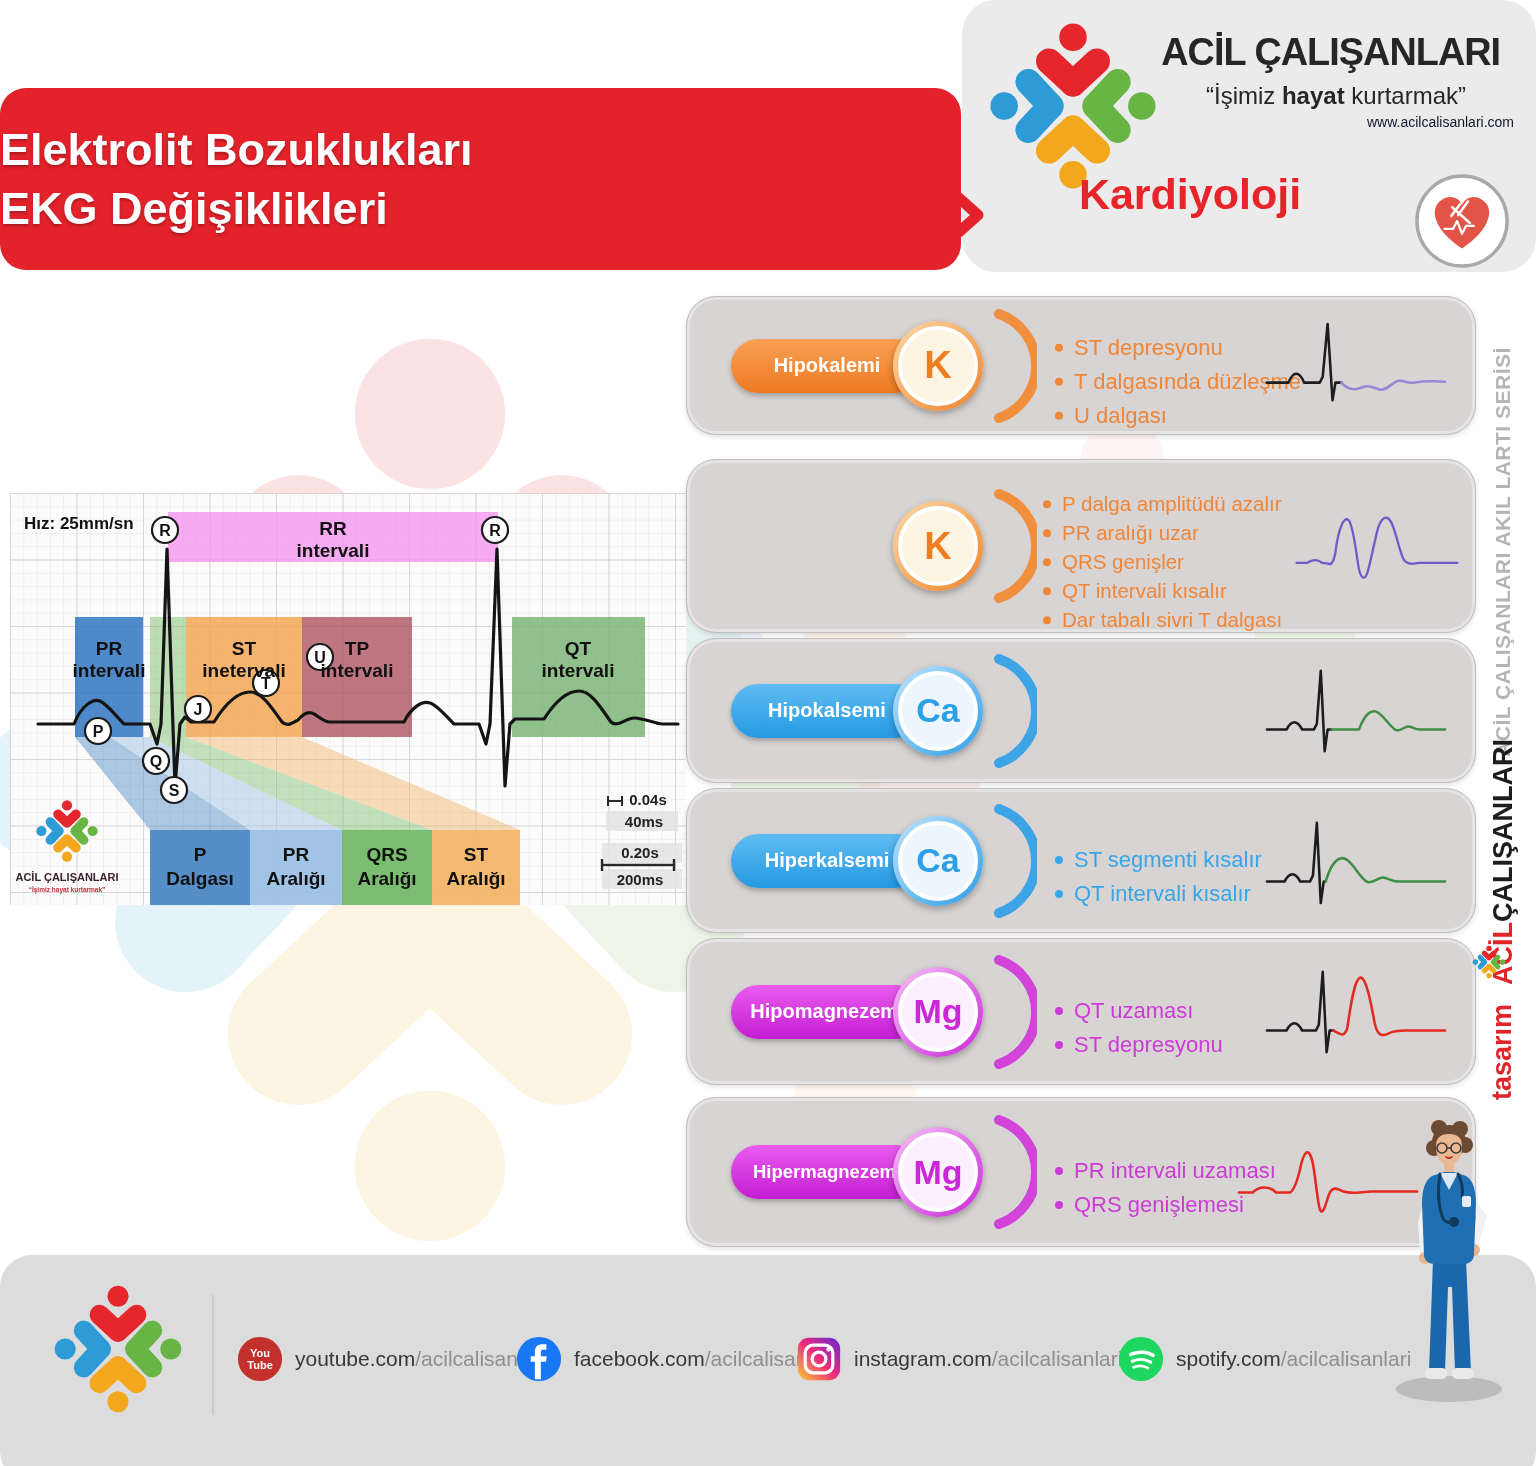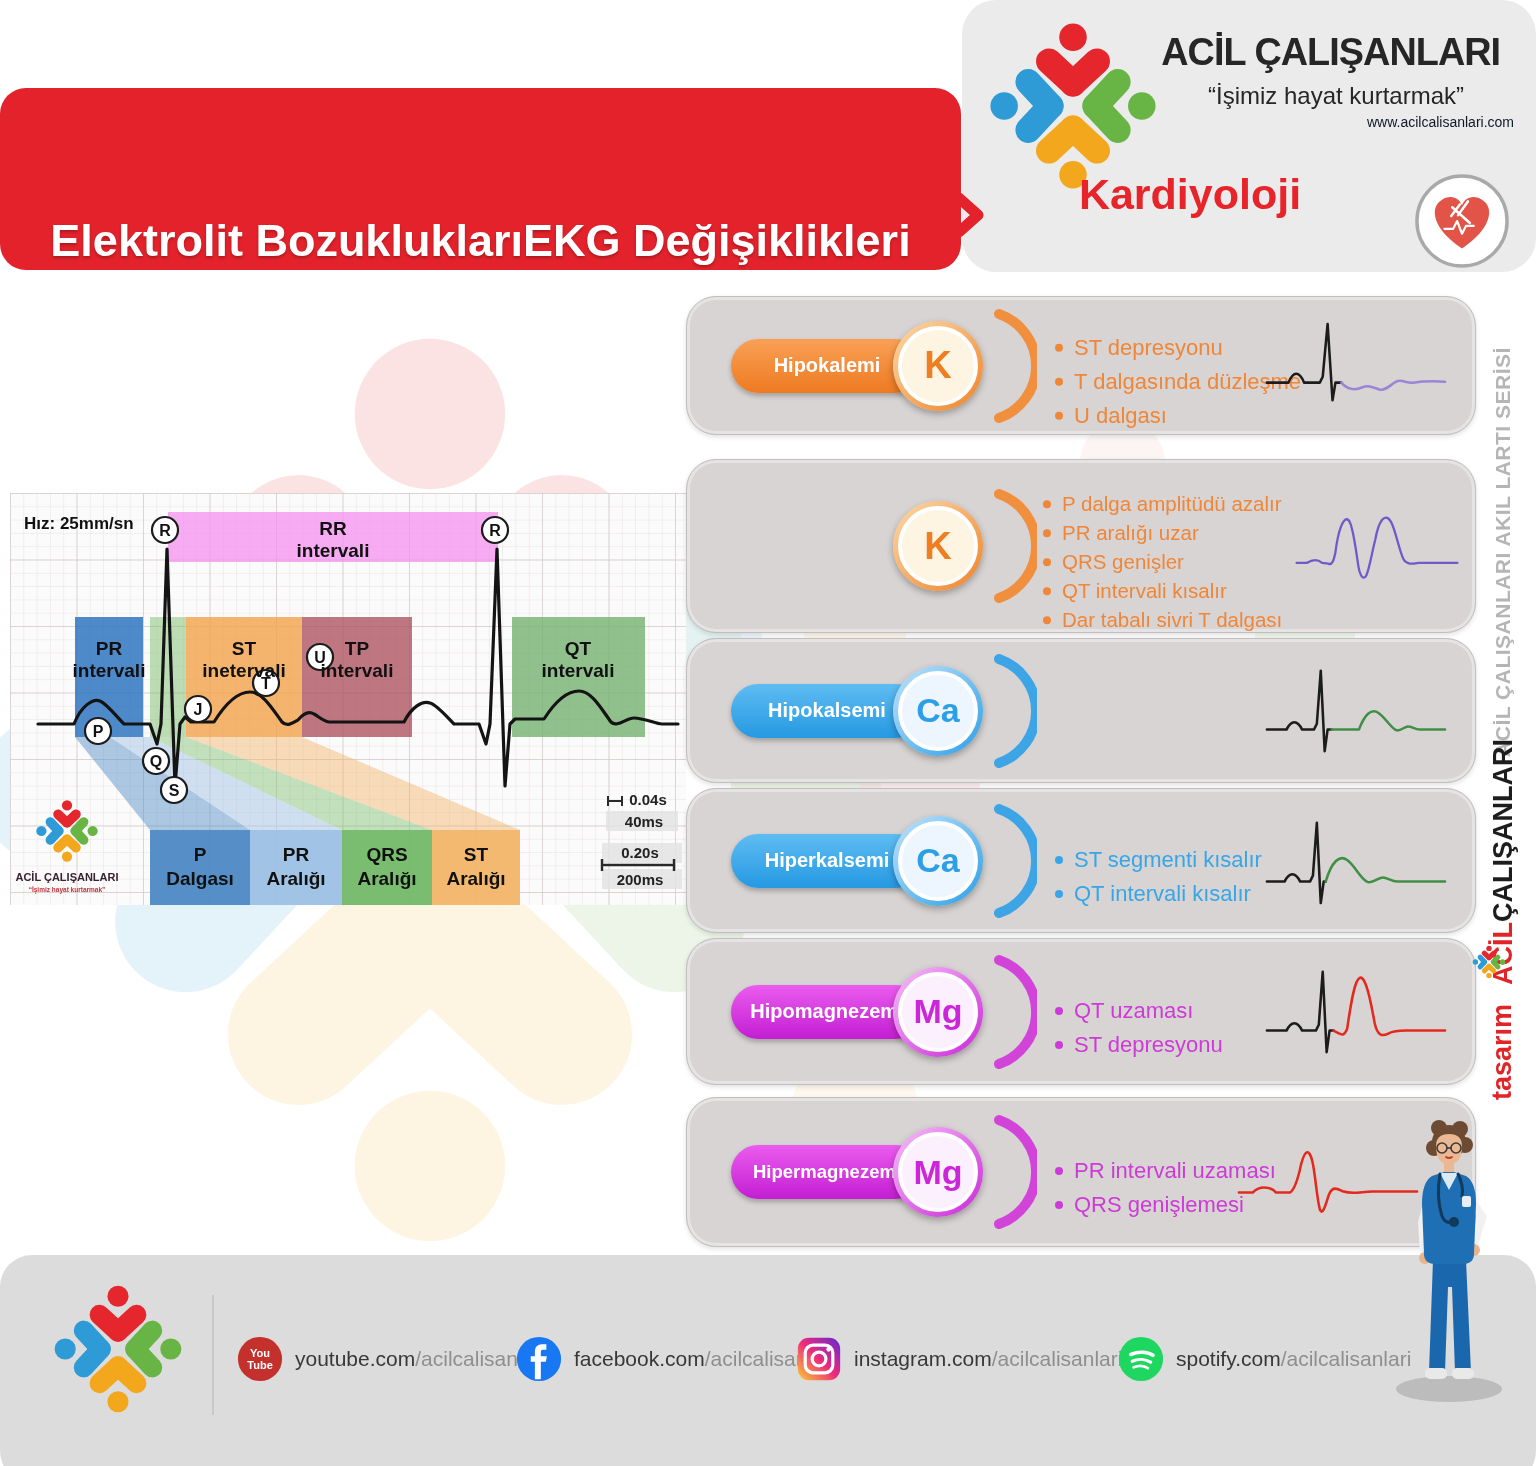--- a/index.html
+++ b/index.html
@@ -5,30 +5,30 @@
   html,body{margin:0;padding:0;background:#fff;}
   body{font-family:"Liberation Sans",sans-serif;}
   #page{position:relative;width:1536px;height:1466px;margin:0 auto;background:#fff;overflow:hidden;}
 
   
   .watermark{position:absolute;left:-40px;top:320px;width:940px;height:940px;opacity:.12;z-index:0;}
   .blob{position:absolute;border-radius:50%;z-index:0;}
 
   
   .banner{position:absolute;left:0;top:88px;width:961px;height:182px;background:#e3222b;border-radius:26px;
-          display:flex;flex-direction:row;justify-content:center;align-items:flex-end;z-index:2;}
+          display:flex;flex-direction:column;justify-content:center;align-items:flex-start;z-index:2;}
   .banner .t{color:#fff;font-weight:bold;font-size:45px;line-height:1.32;text-shadow:0 2px 3px rgba(0,0,0,.25);}
 
   
   .panel{position:absolute;left:962px;top:0;width:574px;height:272px;background:#ebebeb;border-radius:34px;z-index:2;}
   .panel .plogo{position:absolute;left:25px;top:20px;width:172px;height:172px;}
   .brand-name{position:absolute;left:196px;top:30px;width:356px;text-align:center;font-weight:bold;font-size:39px;
               color:#262626;letter-spacing:-1px;transform:scaleX(.97);transform-origin:left;white-space:nowrap;}
   .brand-tag{position:absolute;left:196px;top:82px;width:356px;text-align:center;font-size:24px;color:#262626;}
-  .brand-tag b{font-weight:normal;}
+  .brand-tag b{font-weight:bold;}
   .brand-url{position:absolute;left:196px;top:114px;width:356px;text-align:right;font-size:14px;color:#0f172a;}
   .chev{position:absolute;left:952px;top:192px;width:34px;height:46px;z-index:3;}
   .kardio{position:absolute;left:60px;top:170px;width:336px;text-align:center;font-weight:bold;font-size:43px;color:#e8242b;}
   .heart-badge{position:absolute;left:451px;top:172px;width:98px;height:98px;}
 
   
   .ekg{position:absolute;left:10px;top:493px;width:676px;height:412px;z-index:1;}
   .ekg text{font-family:"Liberation Sans",sans-serif;}
   .blbl{font-size:19px;font-weight:bold;fill:#111;text-anchor:middle;}
   .slbl{font-size:15px;font-weight:bold;fill:#222;text-anchor:middle;}

